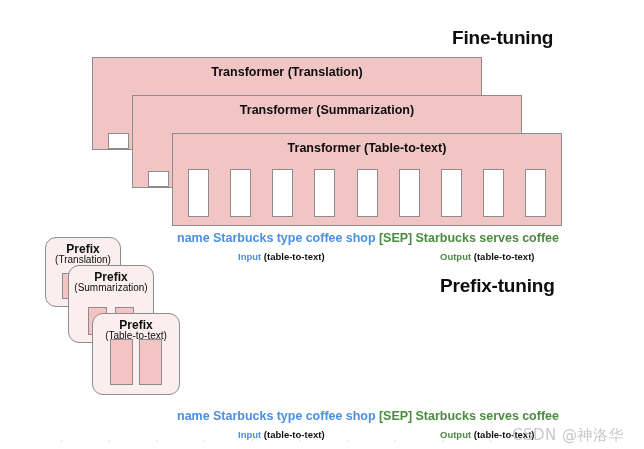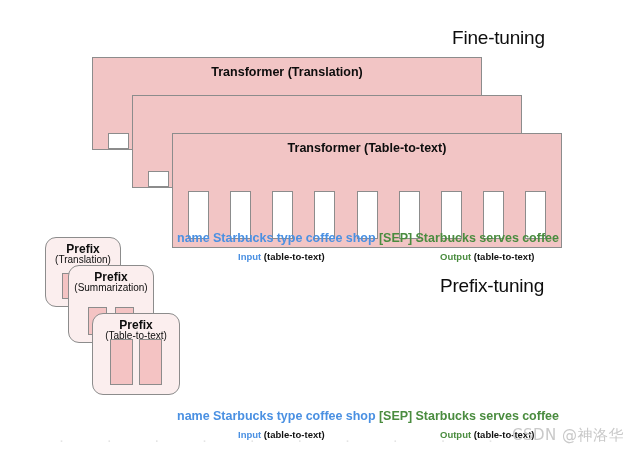--- a/index.html
+++ b/index.html
@@ -10,21 +10,21 @@
     overflow:hidden;
     position:relative;
   }
   #stage{position:absolute;left:0;top:0;width:644px;height:449px;}
 
   .abs{position:absolute;}
 
   
   .section-title{
     font-size:19px;
-    font-weight:normal;
+    font-weight:bold;
     color:#0d0d0d;
     letter-spacing:-0.2px;
     white-space:nowrap;
   }
 
   
   .tblock{
     box-sizing:border-box;
     border:1.5px solid #8c8c8c;
     background:#f2c5c5;
@@ -157,34 +157,35 @@
         <div class="cell" style="width: 21px; height: 16px;"></div>
         <div class="cell" style="width: 21px; height: 16px;"></div>
         <div class="cell" style="width: 21px; height: 16px;"></div>
         <div class="cell" style="width: 21px; height: 16px;"></div>
         <div class="cell" style="width: 21px; height: 16px;"></div>
         <div class="cell" style="width: 21px; height: 16px;"></div>
       </div>
   </div>
 
   <div class="abs tblock" id="ft-block-1" style="left:132px;top:95px;width:390px;height:93px;">
+    <div class="tblock-title">Transformer (Summarization)</div>
     <div class="cells" id="ft-cells-1" style="padding:0 15px 0 15px;height:56px;">
         <div class="cell" style="width: 21px; height: 16px;"></div>
         <div class="cell" style="width: 21px; height: 16px;"></div>
         <div class="cell" style="width: 21px; height: 16px;"></div>
         <div class="cell" style="width: 21px; height: 16px;"></div>
         <div class="cell" style="width: 21px; height: 16px;"></div>
         <div class="cell" style="width: 21px; height: 16px;"></div>
         <div class="cell" style="width: 21px; height: 16px;"></div>
         <div class="cell" style="width: 21px; height: 16px;"></div>
         <div class="cell" style="width: 21px; height: 16px;"></div>
       </div>
   </div>
 
-  <div class="abs tblock" id="ft-block-2" style="left:172px;top:133px;width:390px;height:115px;">
+  <div class="abs tblock" id="ft-block-2" style="left:172px;top:133px;width:390px;height:93px;">
     <div class="tblock-title">Transformer (Table-to-text)</div>
     <div class="cells" id="ft-cells-2" style="padding:0 15px 8px 15px;height:64px;">
         <div class="cell" style="width: 21px; height: 48px;"></div>
         <div class="cell" style="width: 21px; height: 48px;"></div>
         <div class="cell" style="width: 21px; height: 48px;"></div>
         <div class="cell" style="width: 21px; height: 48px;"></div>
         <div class="cell" style="width: 21px; height: 48px;"></div>
         <div class="cell" style="width: 21px; height: 48px;"></div>
         <div class="cell" style="width: 21px; height: 48px;"></div>
         <div class="cell" style="width: 21px; height: 48px;"></div>

